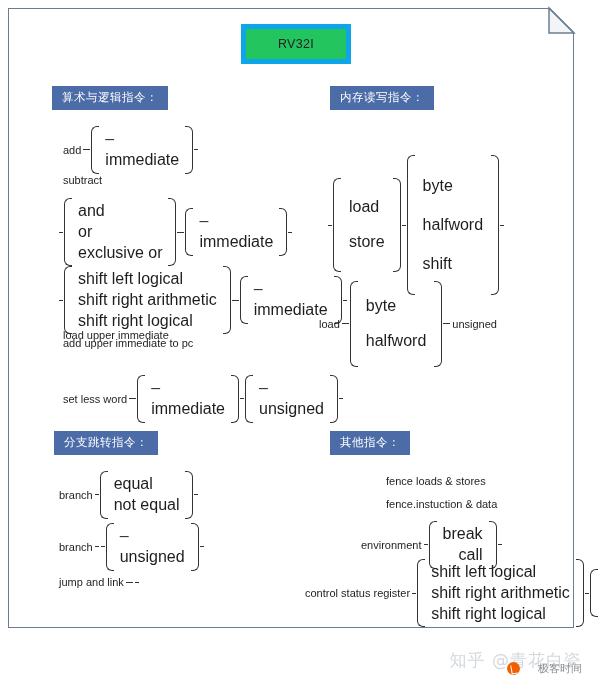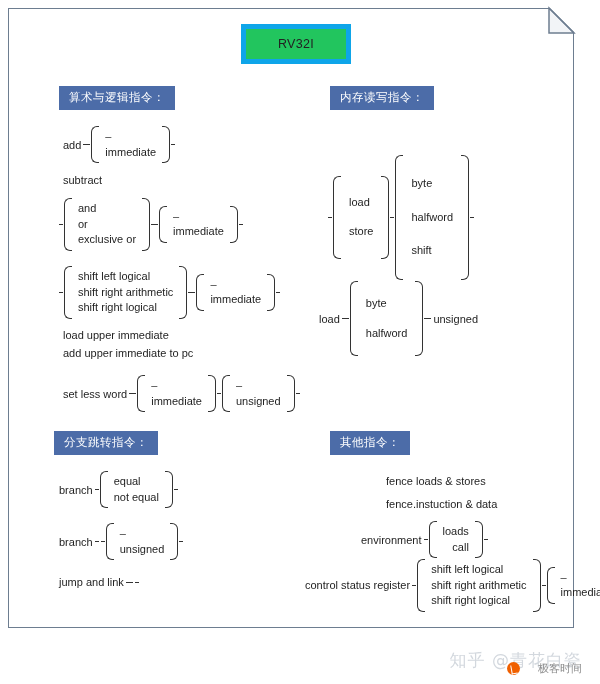--- a/index.html
+++ b/index.html
@@ -63,21 +63,21 @@
   }
   .grp .brace::before{
     content:"";
     position:absolute;left:0;top:0;bottom:0;width:8px;
     border:1.2px solid #333;
     box-sizing:border-box;
   }
   .grp .brace.l::before{border-right:none;border-radius:6px 0 0 6px;}
   .grp .brace.r::before{border-left:none;border-radius:0 6px 6px 0;}
   .opts{display:flex;flex-direction:column;justify-content:center;padding:3px 4px;}
-  .opt{font-size:11px;line-height:1.05;padding:2px 2px;white-space:nowrap;color:#1e1e1e;}
+  .opt{font-size:16px;line-height:1.05;padding:2px 2px;white-space:nowrap;color:#1e1e1e;}
   .opt.empty{color:#333;}
   .opt.empty::before{content:"\2013";}
 
   
   .wm{
     position:absolute;
     right:18px;bottom:12px;
     display:flex;align-items:center;gap:6px;
     font-size:17px;color:#d3d8de;
     font-family:"DejaVu Sans","Liberation Sans",sans-serif;
@@ -111,21 +111,21 @@
 
   <polygon points="549,8 574,33 574,8" fill="#ffffff" stroke="none"></polygon>
   <polygon points="549,8 574,33 549,33" fill="#f2f4f7" stroke="#6d7d90" stroke-width="1.5"></polygon>
   <line x1="549" y1="8" x2="574" y2="33" stroke="#6d7d90" stroke-width="1.5"></line>
 </svg>
 
 <div class="title-pill">
   <span>RV32I</span>
 </div>
 
-<div class="sec-badge" style="left:59px;top:86px;">
+<div class="sec-badge" style="left:52px;top:86px;">
   <span>算术与逻辑指令：</span>
 </div>
 
 <div class="row" style="left:62px;top:126px;">
   <span class="lbl">add</span>
   <span class="dash"></span>
   <span class="grp">
     <span class="brace l"></span>
     <span class="opts">
       <span class="opt empty"></span>
@@ -183,21 +183,21 @@
     </span>
     <span class="brace r"></span>
   </span>
   <span class="dash-s"></span>
 </div>
 
 <div class="row" style="left:62px;top:329px;">
   <span class="lbl">load upper immediate</span>
 </div>
 
-<div class="row" style="left:62px;top:347px;">
+<div class="row" style="left:62px;top:337px;">
   <span class="lbl">add upper immediate to pc</span>
 </div>
 
 <div class="row" style="left:62px;top:375px;">
   <span class="lbl">set less word</span>
   <span class="dash"></span>
   <span class="grp">
     <span class="brace l"></span>
     <span class="opts">
       <span class="opt empty"></span>
@@ -309,21 +309,21 @@
 <div class="row" style="left:385px;top:498px;">
   <span class="lbl">fence.instuction &amp; data</span>
 </div>
 
 <div class="row" style="left:360px;top:521px;text-align:right;">
   <span class="lbl">environment</span>
   <span class="dash-s"></span>
   <span class="grp">
     <span class="brace l"></span>
     <span class="opts">
-      <span class="opt">loads</span>
+      <span class="opt">break</span>
       <span class="opt">call</span>
     </span>
     <span class="brace r"></span>
   </span>
   <span class="dash-s"></span>
 </div>
 
 <div class="row" style="left:304px;top:559px;">
   <span class="lbl">control status register</span>
   <span class="dash-s"></span>

